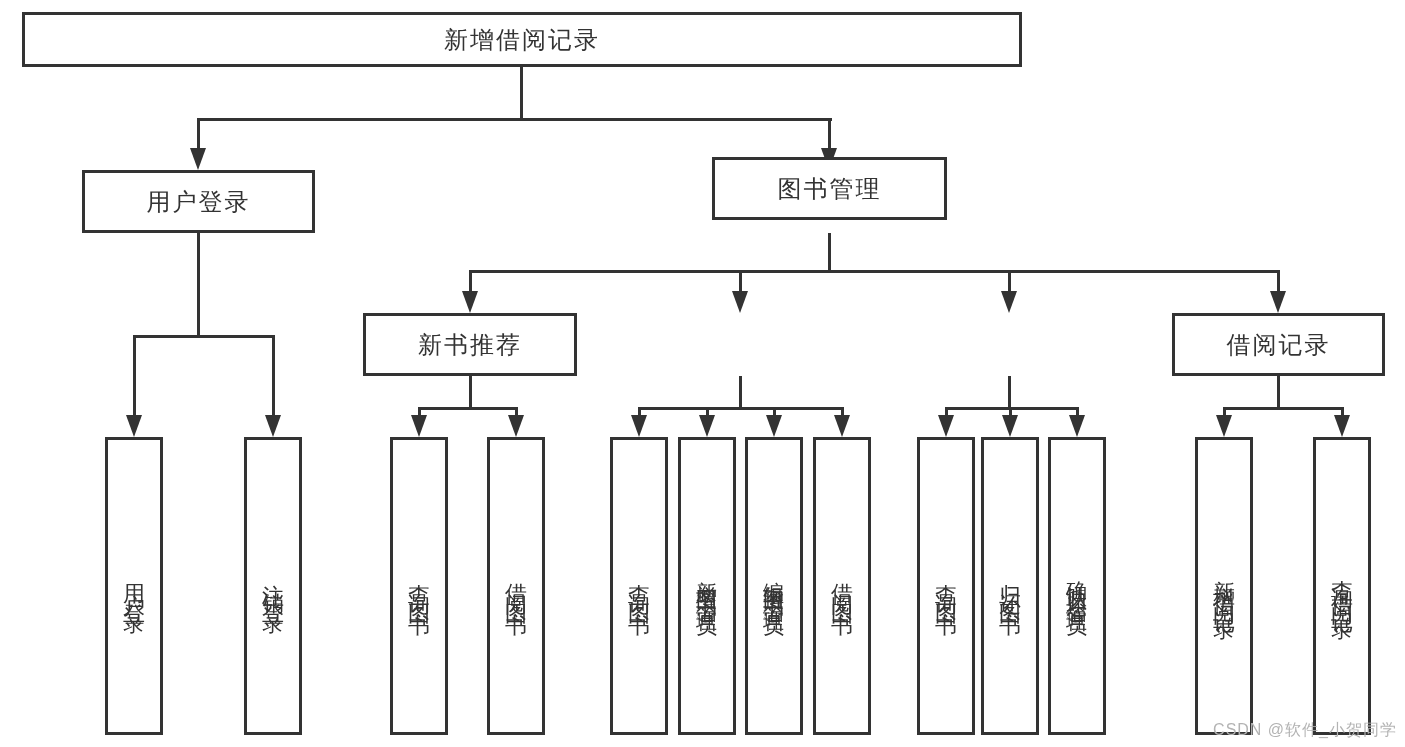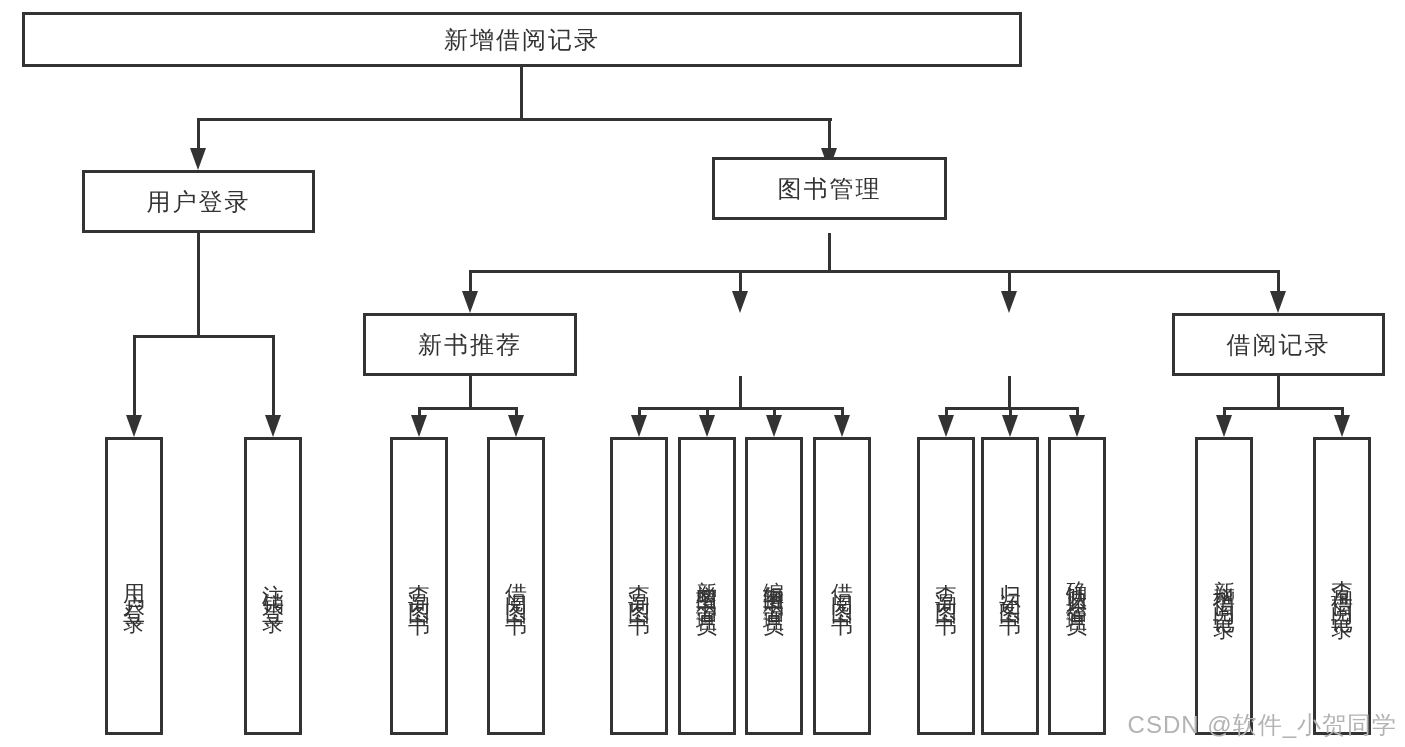--- a/index.html
+++ b/index.html
@@ -54,21 +54,21 @@
   .vline{position:absolute;width:3px;background:#333333;}
   .ah{
     position:absolute;width:0;height:0;
     border-left:8px solid transparent;
     border-right:8px solid transparent;
     border-top:22px solid #333333;
   }
   .watermark{
     position:absolute;
     right:8px;bottom:6px;
-    font-size:24px;
+    font-size:16px;
     color:#b3b3b3;
     letter-spacing:1px;
     white-space:nowrap;
   }
 </style>
 </head>
 <body>
 
 <div class="canvas">
 

